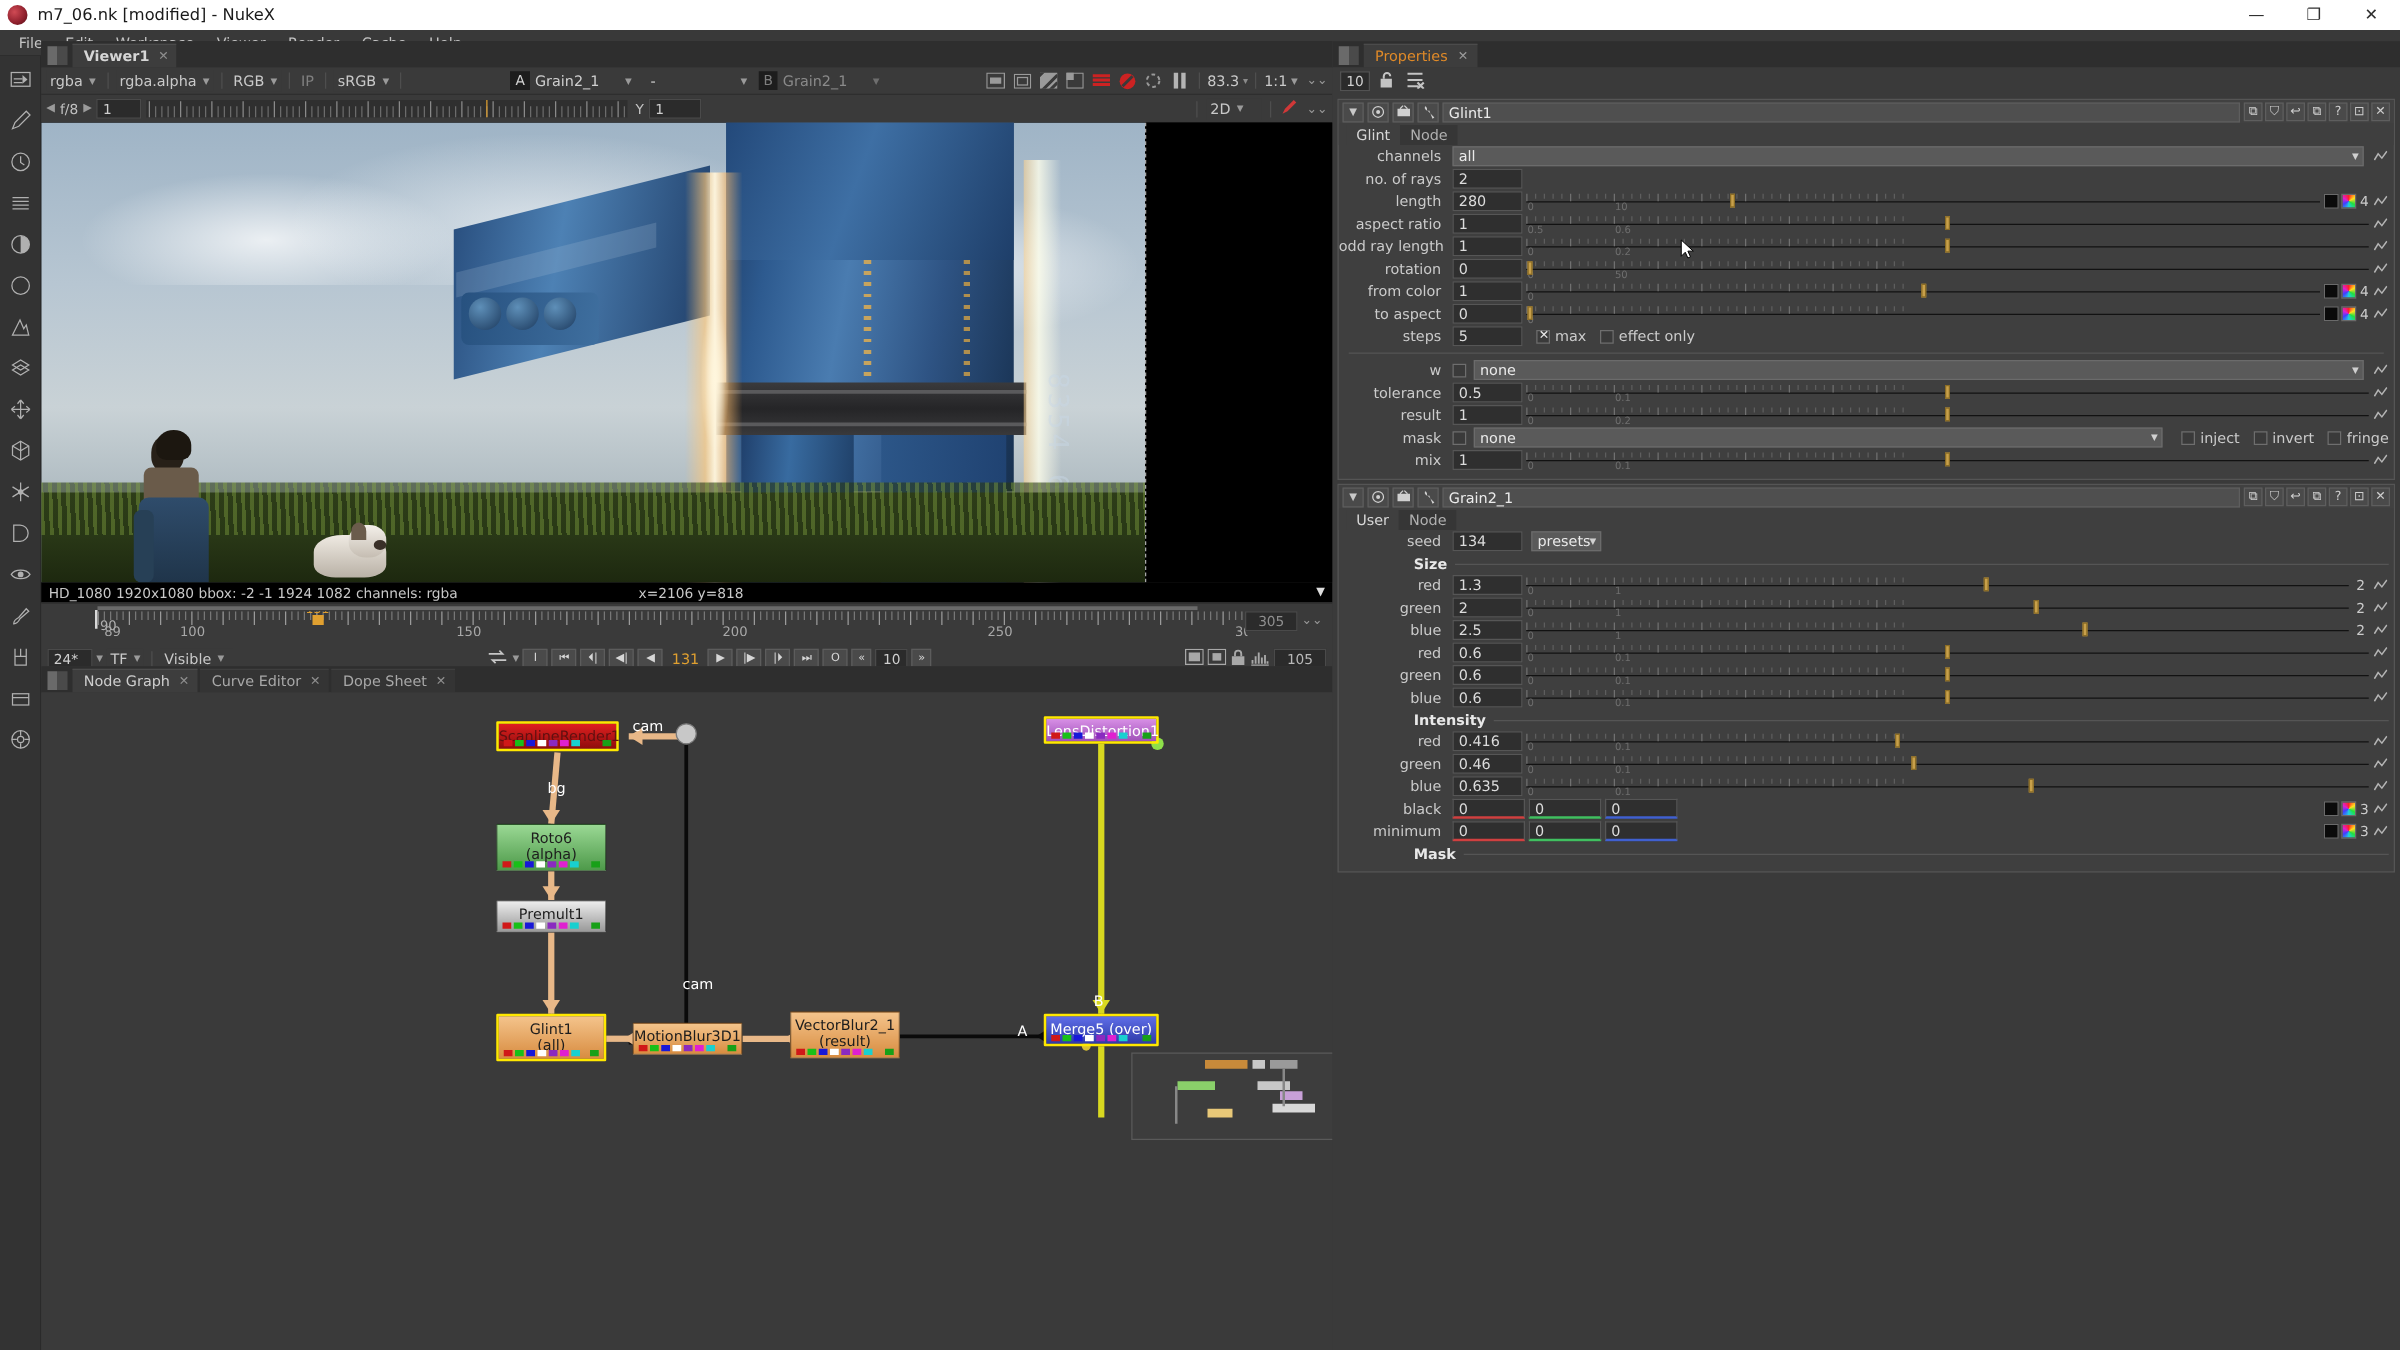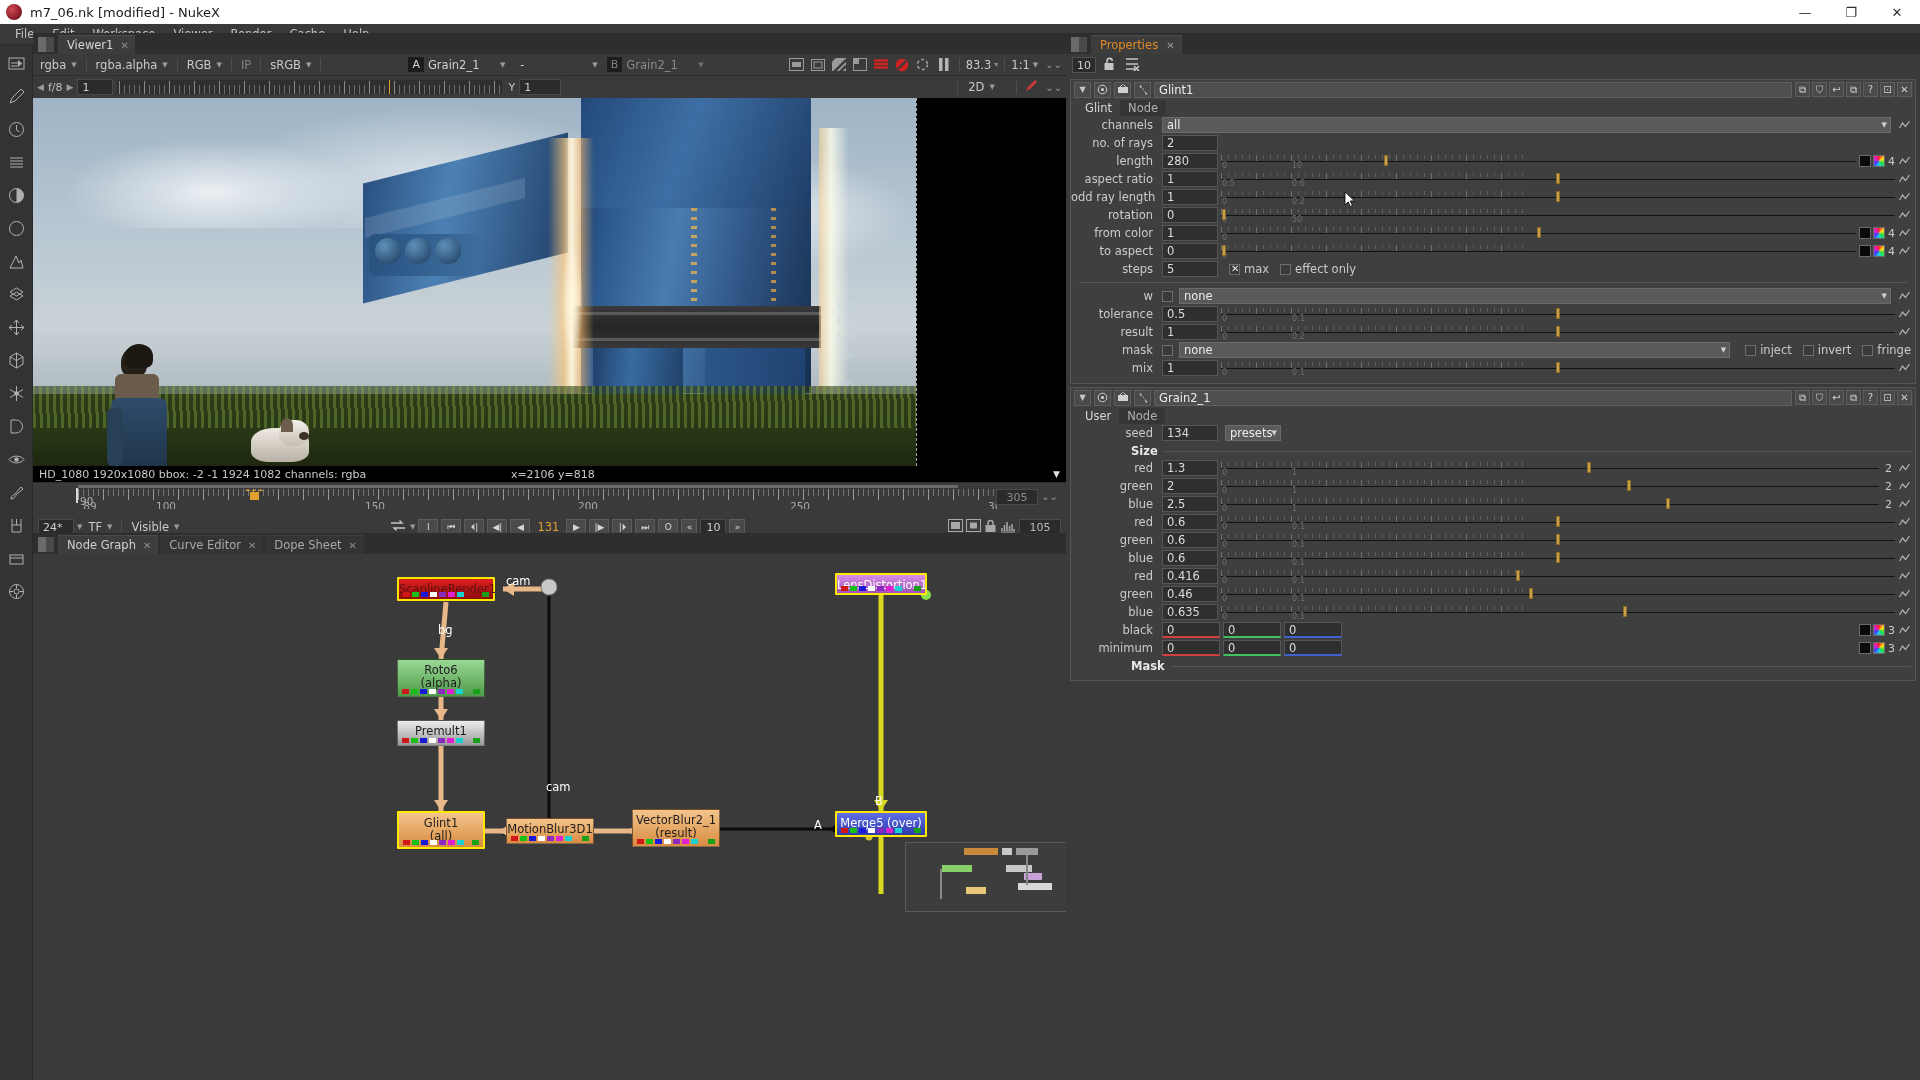--- a/index.html
+++ b/index.html
@@ -25,21 +25,21 @@
   .menubar span { padding:2px 9px; color:#c3c3c3; font-size:11.5px; }
 
   
   .toolrail { position:absolute; left:0; top:45px; width:33px; bottom:0; background:#333333; border-right:1px solid #2a2a2a;
     display:flex; flex-direction:column; align-items:center; padding-top:6px; gap:9px;}
   .tool { width:24px;height:24px;display:flex;align-items:center;justify-content:center; }
   .tool svg { display:block; }
 
   
   .viewer { position:absolute; left:33px; top:33px; width:1033px; height:500px; background:#323232; }
-  .vtabs { height:21px; background:#2e2e2e; display:flex; align-items:flex-end; padding-left:5px;}
+  .vtabs { height:21px; background:#2e2e2e; display:flex; align-items:flex-end; padding-left:5px;font-weight:bold;}
   .vtab-handle{width:16px;height:15px;margin:0 4px 2px 0;
     background:linear-gradient(90deg,#6a6a6a 0 50%, #4a4a4a 50% 100%);}
   .vtab { height:19px; background:#3d3d3d; border-top:1px solid #4b4b4b; display:flex;align-items:center;
     padding:0 6px 0 9px; gap:7px; font-size:11.5px; color:#d6d6d6;}
   .vtab .x { color:#8e8e8e; font-size:10px; }
   .vbar { height:22px; background:#3a3a3a; display:flex; align-items:center; gap:3px; padding:0 4px; border-bottom:1px solid #2e2e2e;}
   .combo { background:#3a3a3a; border:none; color:#c9c9c9; height:17px; display:flex; align-items:center; padding:0 3px; gap:5px; font-size:11.5px;}
   .combo .car { font-size:7px; color:#9a9a9a; }
   .sep { width:1px; height:13px; background:#4e4e4e; margin:0 3px; }
   .ab-badge { background:#1d1d1d; color:#d5d5d5; padding:1px 4px; font-size:11px; }
@@ -710,21 +710,21 @@
           <i class="maj" style="left: 875px;"></i>
           <i style="left: 880px;"></i>
           <i style="left: 885px;"></i>
           <i style="left: 890px;"></i>
           <i style="left: 895px;"></i>
           <i class="maj" style="left: 900px;"></i>
           <i style="left: 905px;"></i>
           <i style="left: 910px;"></i>
           <i style="left: 915px;"></i>
           <div class="tl-lab" style="left: 12px;">89</div>
-          <div class="tl-lab" style="left: 88px;">100</div>
+          <div class="tl-lab" style="left: 76px;">100</div>
           <div class="tl-lab" style="left: 297px;">150</div>
           <div class="tl-lab" style="left: 510px;">200</div>
           <div class="tl-lab" style="left: 722px;">250</div>
           <div class="tl-lab" style="left: 930px;">300305</div>
           <div class="tl-play" style="left: 172px;"></div>
           <div class="tl-playlab" style="left: 176px;">131</div>
         </div>
       <div class="numbox" style="position:absolute;right:28px;top:6px;min-width:42px;justify-content:center;color:#8e8e8e">305</div>
       <span style="position:absolute;right:8px;top:8px;color:#9a9a9a;font-size:10px">⌄⌄</span>
     </div>
@@ -2024,20 +2024,24 @@
               <div class="lab" style="left: 1px;">0</div>
               <div class="lab" style="left: 71px;">0.1</div>
               <div class="knob" style="left: calc(50% - 2px);"></div>
             </div>
             <div class="anim">
               <svg width="11" height="10">
                 <path d="M0.5 8 L3.5 3 L6.5 6.5 L10.5 1" stroke="#b4b4b4" fill="none" stroke-width="1.2"></path>
               </svg>
             </div>
           </div>
+          <div class="grp">
+            <div class="t">Intensity</div>
+            <div class="ln"></div>
+          </div>
           <div class="prow">
             <div class="plabel">red</div>
             <div class="pfield" style="flex: 0 0 56px;">0.416</div>
             <div class="slider">
               <div class="track"></div>
               <i class="maj" style="left: 0px;"></i>
               <i style="left: 7px;"></i>
               <i style="left: 14px;"></i>
               <i style="left: 21px;"></i>
               <i style="left: 28px;"></i>

